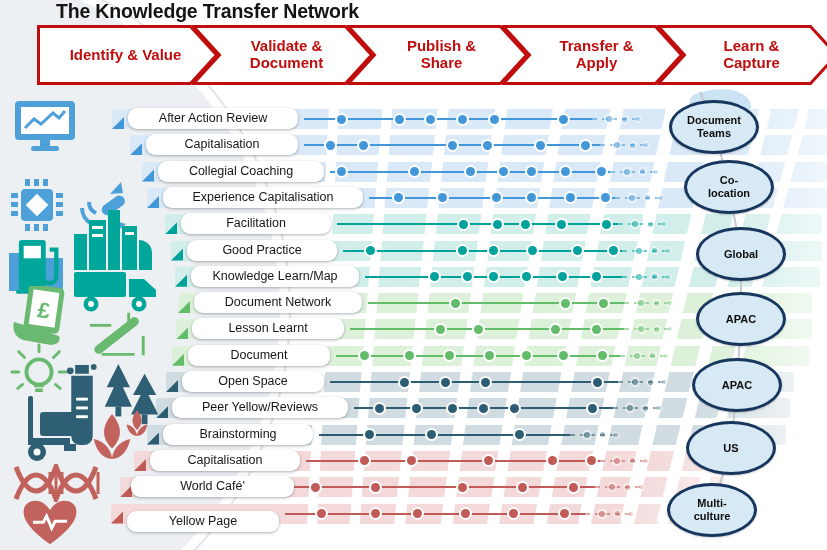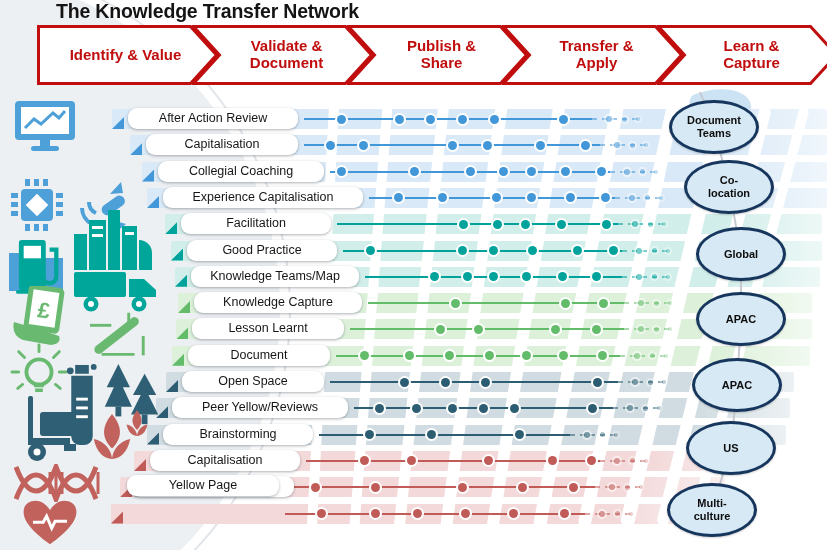--- a/index.html
+++ b/index.html
@@ -192,32 +192,32 @@
     <div class="rtail abs" style="left: 622px; top: 275.8px; width: 46px; background: repeating-linear-gradient(90deg, rgb(0, 163, 155) 0px, rgb(0, 163, 155) 5px, transparent 5px, transparent 10px);"></div>
     <div class="dot abs" style="left: 429.89px; top: 272.3px; width: 9px; height: 9px; background: rgb(0, 163, 155);"></div>
     <div class="dot abs" style="left: 463.3px; top: 272.3px; width: 9px; height: 9px; background: rgb(0, 163, 155);"></div>
     <div class="dot abs" style="left: 489px; top: 272.3px; width: 9px; height: 9px; background: rgb(0, 163, 155);"></div>
     <div class="dot abs" style="left: 522.41px; top: 272.3px; width: 9px; height: 9px; background: rgb(0, 163, 155);"></div>
     <div class="dot abs" style="left: 558.39px; top: 272.3px; width: 9px; height: 9px; background: rgb(0, 163, 155);"></div>
     <div class="dot abs" style="left: 591.8px; top: 272.3px; width: 9px; height: 9px; background: rgb(0, 163, 155);"></div>
     <div class="dot abs" style="left: 636px; top: 273.8px; width: 6px; height: 6px; background: rgb(0, 163, 155); opacity: 0.55;"></div>
     <div class="dot abs" style="left: 652px; top: 274.3px; width: 5px; height: 5px; background: rgb(0, 163, 155); opacity: 0.4;"></div>
     <div class="dot abs" style="left: 666px; top: 274.8px; width: 4px; height: 4px; background: rgb(0, 163, 155); opacity: 0.3;"></div>
-    <div class="method abs" style="left: 191px; top: 265.8px; width: 168px;">Knowledge Teams/Map</div>
+    <div class="method abs" style="left: 191px; top: 265.8px; width: 168px;">Knowledge Learn/Map</div>
     <div class="band abs" style="left: 178px; top: 293.1px; width: 634px; background: linear-gradient(90deg, rgb(221, 241, 218) 0px, rgb(221, 241, 218) 85%, rgba(221, 241, 218, 0.4) 100%);"></div>
     <div class="band-tip abs" style="left: 178px; top: 301.1px; background: rgb(99, 188, 106);"></div>
     <div class="rline abs" style="left: 368px; top: 302.1px; width: 256px; background: rgb(99, 188, 106);"></div>
     <div class="rtail abs" style="left: 624px; top: 302.1px; width: 46px; background: repeating-linear-gradient(90deg, rgb(99, 188, 106) 0px, rgb(99, 188, 106) 5px, transparent 5px, transparent 10px);"></div>
     <div class="dot abs" style="left: 450.54px; top: 298.6px; width: 9px; height: 9px; background: rgb(99, 188, 106);"></div>
     <div class="dot abs" style="left: 560.62px; top: 298.6px; width: 9px; height: 9px; background: rgb(99, 188, 106);"></div>
     <div class="dot abs" style="left: 599.02px; top: 298.6px; width: 9px; height: 9px; background: rgb(99, 188, 106);"></div>
     <div class="dot abs" style="left: 638px; top: 300.1px; width: 6px; height: 6px; background: rgb(99, 188, 106); opacity: 0.55;"></div>
     <div class="dot abs" style="left: 654px; top: 300.6px; width: 5px; height: 5px; background: rgb(99, 188, 106); opacity: 0.4;"></div>
     <div class="dot abs" style="left: 668px; top: 301.1px; width: 4px; height: 4px; background: rgb(99, 188, 106); opacity: 0.3;"></div>
-    <div class="method abs" style="left: 194px; top: 292.1px; width: 168px;">Knowledge Capture</div>
+    <div class="method abs" style="left: 194px; top: 292.1px; width: 168px;">Document Network</div>
     <div class="band abs" style="left: 176px; top: 319.4px; width: 636px; background: linear-gradient(90deg, rgb(221, 241, 218) 0px, rgb(221, 241, 218) 85%, rgba(221, 241, 218, 0.4) 100%);"></div>
     <div class="band-tip abs" style="left: 176px; top: 327.4px; background: rgb(99, 188, 106);"></div>
     <div class="rline abs" style="left: 350px; top: 328.4px; width: 274px; background: rgb(99, 188, 106);"></div>
     <div class="rtail abs" style="left: 624px; top: 328.4px; width: 46px; background: repeating-linear-gradient(90deg, rgb(99, 188, 106) 0px, rgb(99, 188, 106) 5px, transparent 5px, transparent 10px);"></div>
     <div class="dot abs" style="left: 435.92px; top: 324.9px; width: 9px; height: 9px; background: rgb(99, 188, 106);"></div>
     <div class="dot abs" style="left: 474.28px; top: 324.9px; width: 9px; height: 9px; background: rgb(99, 188, 106);"></div>
     <div class="dot abs" style="left: 551px; top: 324.9px; width: 9px; height: 9px; background: rgb(99, 188, 106);"></div>
     <div class="dot abs" style="left: 592.1px; top: 324.9px; width: 9px; height: 9px; background: rgb(99, 188, 106);"></div>
     <div class="dot abs" style="left: 638px; top: 326.4px; width: 6px; height: 6px; background: rgb(99, 188, 106); opacity: 0.55;"></div>
     <div class="dot abs" style="left: 654px; top: 326.9px; width: 5px; height: 5px; background: rgb(99, 188, 106); opacity: 0.4;"></div>
@@ -307,21 +307,21 @@
     <div class="rtail abs" style="left: 585px; top: 512.5px; width: 46px; background: repeating-linear-gradient(90deg, rgb(192, 91, 87) 0px, rgb(192, 91, 87) 5px, transparent 5px, transparent 10px);"></div>
     <div class="dot abs" style="left: 316.5px; top: 509px; width: 9px; height: 9px; background: rgb(192, 91, 87);"></div>
     <div class="dot abs" style="left: 370.5px; top: 509px; width: 9px; height: 9px; background: rgb(192, 91, 87);"></div>
     <div class="dot abs" style="left: 412.5px; top: 509px; width: 9px; height: 9px; background: rgb(192, 91, 87);"></div>
     <div class="dot abs" style="left: 460.5px; top: 509px; width: 9px; height: 9px; background: rgb(192, 91, 87);"></div>
     <div class="dot abs" style="left: 508.5px; top: 509px; width: 9px; height: 9px; background: rgb(192, 91, 87);"></div>
     <div class="dot abs" style="left: 559.5px; top: 509px; width: 9px; height: 9px; background: rgb(192, 91, 87);"></div>
     <div class="dot abs" style="left: 599px; top: 510.5px; width: 6px; height: 6px; background: rgb(192, 91, 87); opacity: 0.55;"></div>
     <div class="dot abs" style="left: 615px; top: 511px; width: 5px; height: 5px; background: rgb(192, 91, 87); opacity: 0.4;"></div>
     <div class="dot abs" style="left: 629px; top: 511.5px; width: 4px; height: 4px; background: rgb(192, 91, 87); opacity: 0.3;"></div>
-    <div class="method abs" style="left: 127px; top: 475px; width: 152px;">Yellow Page</div>
+    <div class="method abs" style="left: 127px; top: 511px; width: 152px;">Yellow Page</div>
     <div class="stripe abs" style="left: 318px; top: 100px; width: 10px; height: 432px; transform: rotate(3deg);"></div>
     <div class="stripe abs" style="left: 366px; top: 100px; width: 10px; height: 432px; transform: rotate(4.5deg);"></div>
     <div class="stripe abs" style="left: 416px; top: 100px; width: 11px; height: 432px; transform: rotate(6deg);"></div>
     <div class="stripe abs" style="left: 468px; top: 100px; width: 12px; height: 432px; transform: rotate(7.5deg);"></div>
     <div class="stripe abs" style="left: 520px; top: 100px; width: 12px; height: 432px; transform: rotate(9deg);"></div>
     <div class="stripe abs" style="left: 572px; top: 100px; width: 13px; height: 432px; transform: rotate(10.5deg);"></div>
     <div class="stripe abs" style="left: 622px; top: 100px; width: 13px; height: 432px; transform: rotate(12deg);"></div>
     <div class="stripe abs" style="left: 668px; top: 100px; width: 14px; height: 432px; transform: rotate(13deg);"></div>
     <div class="stripe abs" style="left: 708px; top: 100px; width: 12px; height: 432px; transform: rotate(14deg);"></div>
     <div class="stripe abs" style="left: 744px; top: 100px; width: 10px; height: 432px; transform: rotate(15deg);"></div>

